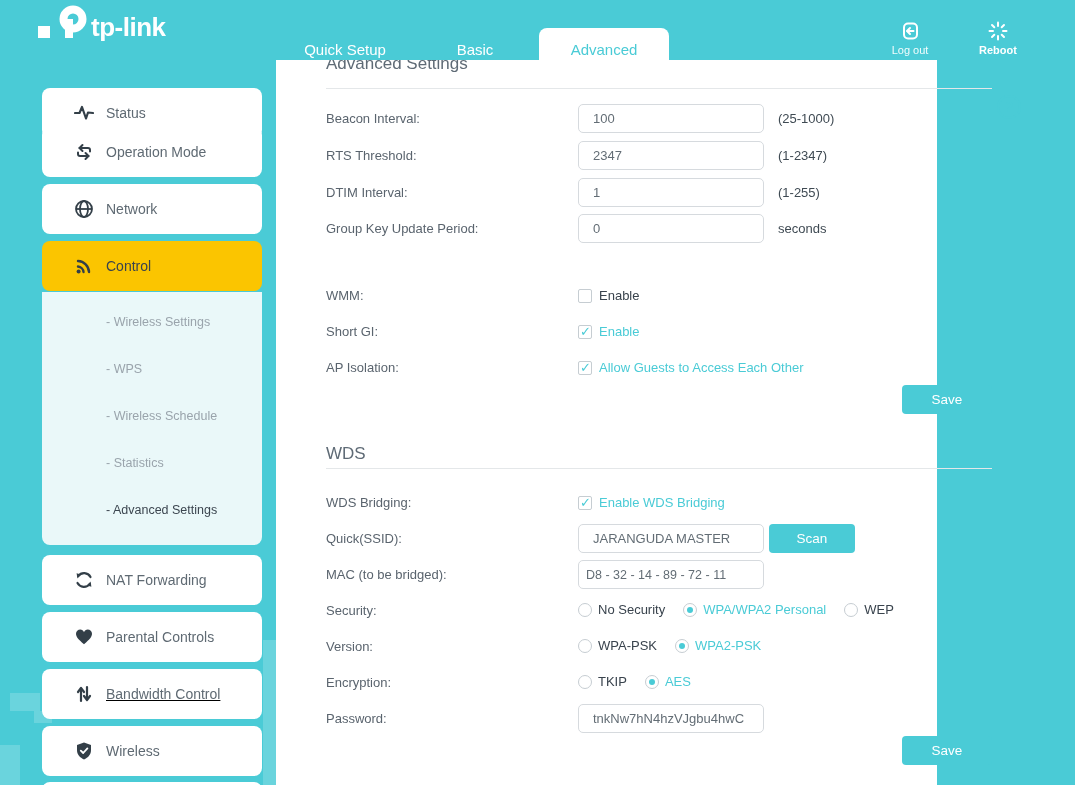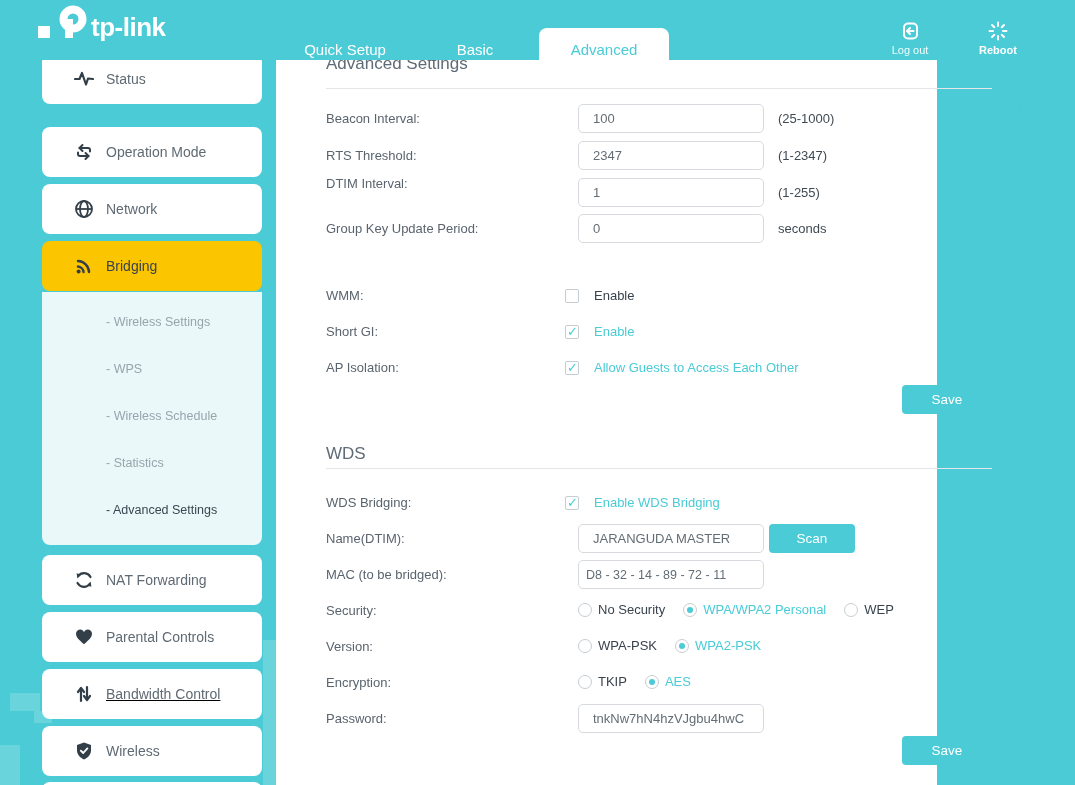--- a/index.html
+++ b/index.html
@@ -35,21 +35,21 @@
   
   .content-panel{position:absolute;left:276px;top:0;width:661px;height:785px;background:#fff;z-index:1;}
   .sec-title{position:absolute;left:50px;font-size:17px;color:#5f6b76;}
   .hr{position:absolute;left:50px;width:666px;height:1px;background:#e4e7e9;}
   .flabel{position:absolute;left:50px;font-size:13px;color:#5a646e;}
   .fhint{position:absolute;left:502px;font-size:13px;color:#3f4a53;}
   .tbox{position:absolute;left:302px;width:186px;height:29px;border:1px solid #d6dade;border-radius:5px;
     padding:0 14px;font-size:13px;color:#636d75;background:#fff;outline:none;}
   .btn{position:absolute;height:29px;background:#4acbd6;border:none;border-radius:4px;color:#fff;
     font-size:13.5px;cursor:pointer;}
-  .checkrow{position:absolute;left:289px;display:flex;align-items:center;gap:15px;}
+  .checkrow{position:absolute;left:302px;display:flex;align-items:center;gap:7px;}
   .check{width:14px;height:14px;border:1px solid #c6cdd2;border-radius:2px;background:#fff;position:relative;flex:0 0 14px;cursor:pointer;}
   .check.checked::after{content:"✓";position:absolute;left:1px;top:-2px;color:#4acbd6;font-size:13px;font-weight:bold;}
   .radiorow{position:absolute;left:302px;display:flex;align-items:center;gap:18px;}
   .opt{display:flex;align-items:flex-end;gap:6px;cursor:pointer;}
   .radio{width:14px;height:14px;border:1px solid #c6cdd2;border-radius:50%;background:#fff;position:relative;flex:0 0 14px;}
   .radio.checked::after{content:"";position:absolute;left:3px;top:3px;width:6px;height:6px;border-radius:50%;background:#4acbd6;}
   .opt-label{font-size:13px;color:#39434d;}
   .opt-label.teal{color:#4acbd6;}
   .helpcirc{position:absolute;left:721px;top:95px;width:24px;height:24px;border:2px solid #4acbd6;border-radius:50%;
     color:#4acbd6;font-size:14px;font-weight:bold;display:flex;align-items:center;justify-content:center;cursor:pointer;}
@@ -65,21 +65,21 @@
     <div class="hr" style="top:88px;"></div>
 
     <div class="flabel" style="top:111px;">Beacon Interval:</div>
     <input class="tbox" style="top: 104px;" value="100">
     <div class="fhint" style="top:111px;">(25-1000)</div>
 
     <div class="flabel" style="top:148px;">RTS Threshold:</div>
     <input class="tbox" style="top: 141px;" value="2347">
     <div class="fhint" style="top:148px;">(1-2347)</div>
 
-    <div class="flabel" style="top:176px;">DTIM Interval:</div>
+    <div class="flabel" style="top:185px;">DTIM Interval:</div>
     <input class="tbox" style="top: 178px;" value="1">
     <div class="fhint" style="top:185px;">(1-255)</div>
 
     <div class="flabel" style="top:221px;">Group Key Update Period:</div>
     <input class="tbox" style="top: 214px;" value="0">
     <div class="fhint" style="top:221px;">seconds</div>
 
     <div class="flabel" style="top:288px;">WMM:</div>
     <div class="checkrow" style="top:288px;">
       <span class="check"></span>
@@ -102,21 +102,21 @@
 
     <div class="sec-title" style="top:444px;">WDS</div>
     <div class="hr" style="top:468px;"></div>
 
     <div class="flabel" style="top:495px;">WDS Bridging:</div>
     <div class="checkrow" style="top:495px;">
       <span class="check checked"></span>
       <span class="opt-label teal">Enable WDS Bridging</span>
     </div>
 
-    <div class="flabel" style="top:531px;">Name(DTIM):</div>
+    <div class="flabel" style="top:531px;">Quick(SSID):</div>
     <input class="tbox" style="top: 524px;" value="JARANGUDA MASTER">
     <button class="btn" style="left:493px;top:524px;width:86px;">Scan</button>
 
     <div class="flabel" style="top:567px;">MAC (to be bridged):</div>
     <input class="tbox" style="top: 560px; padding: 0px 7px; font-size: 12.5px;" value="D8 - 32 - 14 - 89 - 72 - 11">
 
     <div class="flabel" style="top:603px;">Security:</div>
     <div class="radiorow" style="top:602px;">
       <span class="opt">
         <span class="radio"></span>
@@ -164,21 +164,21 @@
     <div class="helpcirc">?</div>
   </div>
 
   <div class="deco" style="left:10px;top:693px;width:30px;height:18px;"></div>
   <div class="deco" style="left:34px;top:711px;width:18px;height:12px;"></div>
   <div class="deco" style="left:0px;top:745px;width:20px;height:40px;"></div>
   <div class="deco" style="left:216px;top:731px;width:34px;height:14px;"></div>
   <div class="deco" style="left:263px;top:640px;width:47px;height:145px;"></div>
 
   <nav>
-    <div class="navcard" style="top:54px;">
+    <div class="navcard" style="top:88px;">
       <svg class="icon20" viewBox="0 0 20 20">
           <polyline points="1,10 5.5,10 8,4 12,15.5 14,9.5 19,10" fill="none" stroke="#333f48" stroke-width="2.2" stroke-linecap="round" stroke-linejoin="round"></polyline>
         </svg>
       <span class="nlabel">Status</span>
     </div>
     <div class="navcard" style="top:127px;">
       <svg class="icon20" viewBox="0 0 20 20">
           <g fill="none" stroke="#333f48" stroke-width="2" stroke-linecap="round" stroke-linejoin="round">
             <path d="M5.5 6 H14 a2 2 0 0 1 2 2 v1.5"></path>
             <polyline points="8.5,3 5.5,6 8.5,9"></polyline>
@@ -199,21 +199,21 @@
       <span class="nlabel">Network</span>
     </div>
     <div class="navcard active" style="top:241px;">
       <svg class="icon20" viewBox="0 0 20 20">
           <g fill="none" stroke="#333f48" stroke-width="2.4" stroke-linecap="round">
             <path d="M4 10.5 a6 6 0 0 1 5.5 5.5"></path>
             <path d="M4 5 a11.5 11.5 0 0 1 11 11"></path>
           </g>
           <circle cx="4.6" cy="15.4" r="2" fill="#333f48"></circle>
         </svg>
-      <span class="nlabel">Bridging</span>
+      <span class="nlabel">Control</span>
     </div>
 
     <div class="submenu">
       <div class="subitem">- Wireless Settings</div>
       <div class="subitem">- WPS</div>
       <div class="subitem">- Wireless Schedule</div>
       <div class="subitem">- Statistics</div>
       <div class="subitem active">- Advanced Settings</div>
     </div>
 

